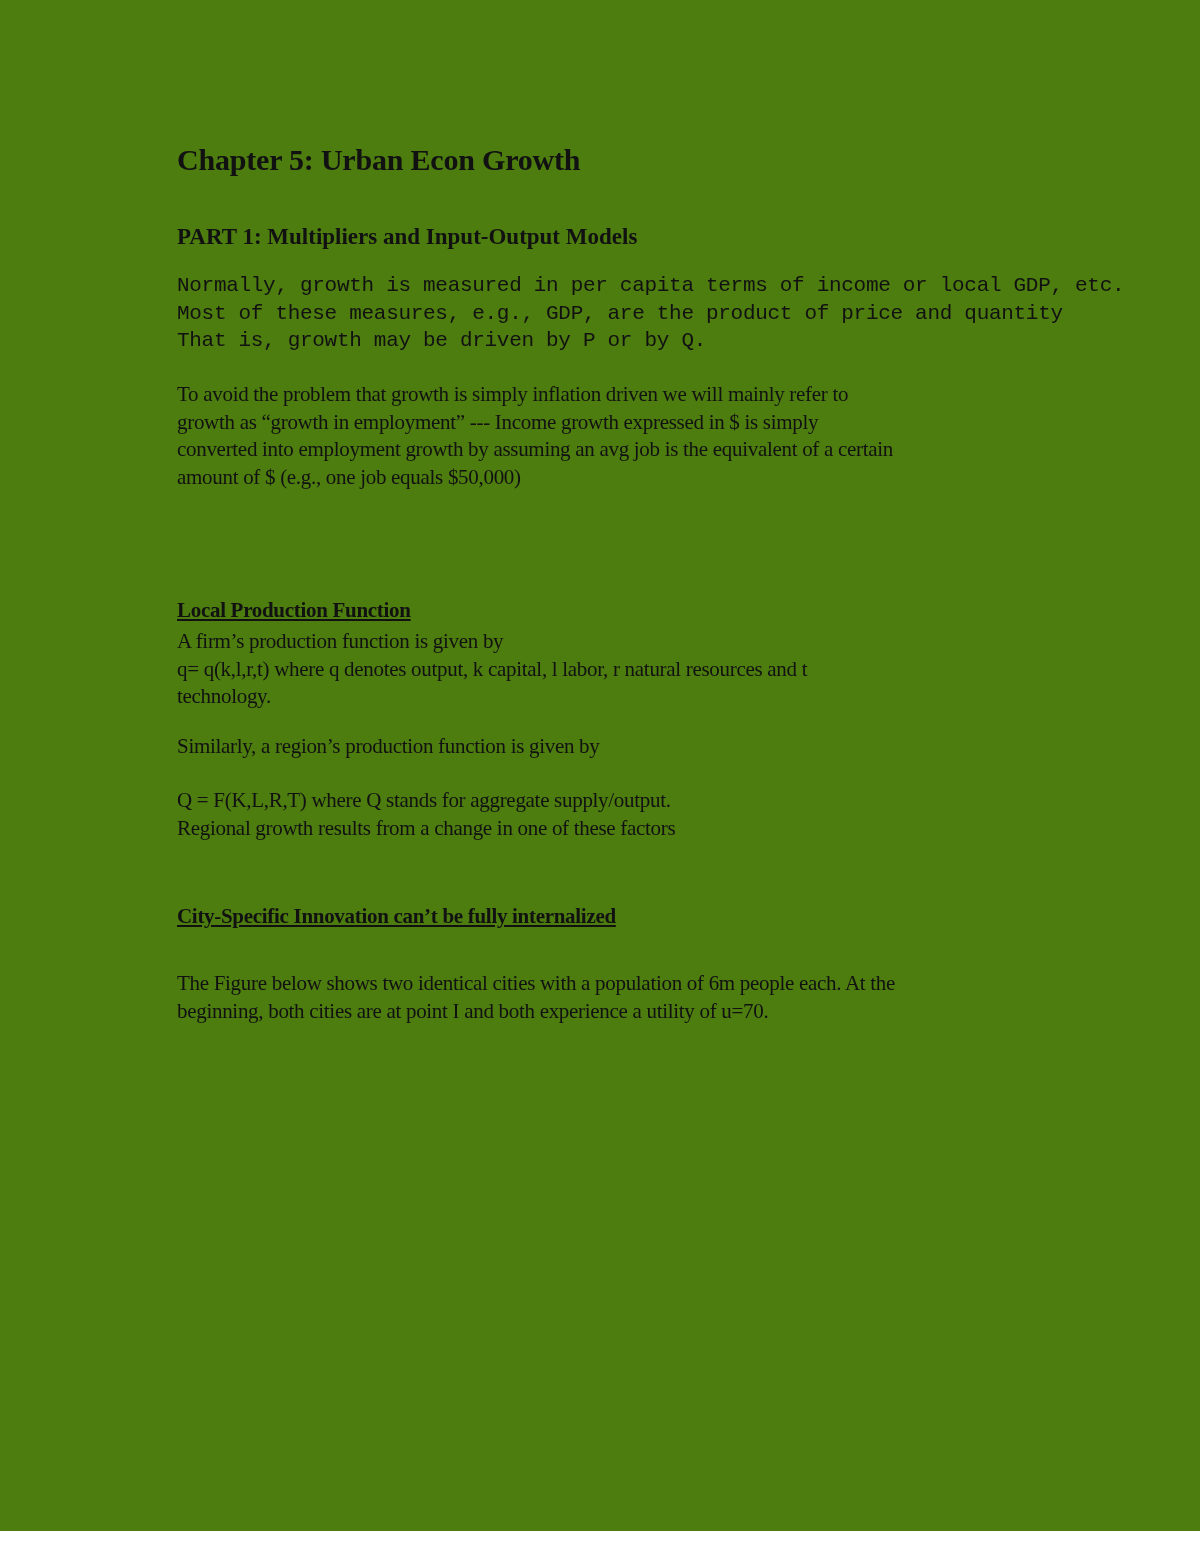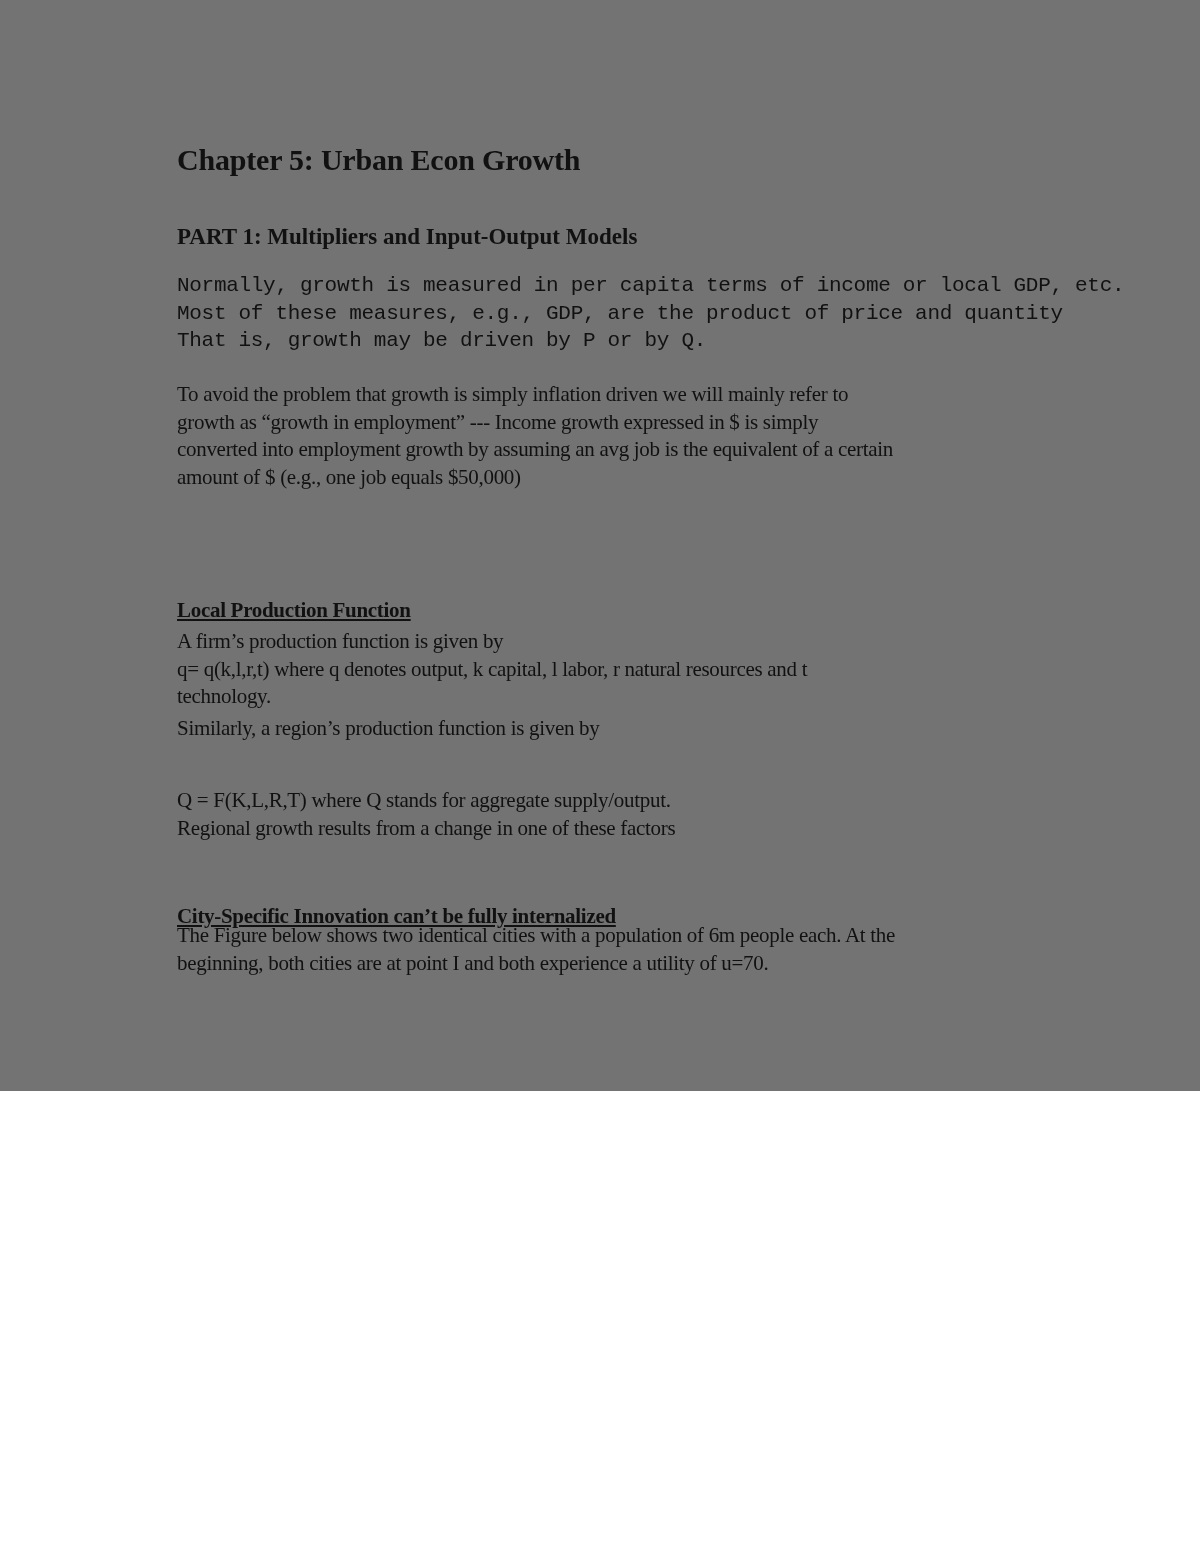--- a/index.html
+++ b/index.html
@@ -12,22 +12,22 @@
       height: 1553px;
       position: relative;
       overflow: hidden;
       font-family: "Liberation Serif", "DejaVu Serif", serif;
       color: #111111;
     }
     .page {
       position: absolute;
       left: 0; top: 0;
       width: 1200px;
-      height: 1091px;
-      background: #737373;
+      height: 1531px;
+      background: #4d7c0f;
     }
     .abs {
       position: absolute;
       left: 177px;
       white-space: nowrap;
       margin: 0;
     }
     .chapter-title {
       top: 140px;
       font-size: 30px;
@@ -52,24 +52,24 @@
       font-size: 21px;
       font-weight: bold;
       text-decoration: underline;
       line-height: 27.5px;
       letter-spacing: -0.3px;
     }
     #p1 { top: 272px; font-family: Liberation Mono, monospace; }
     #p2 { top: 381px; }
     #h-local { top: 597px; }
     #p3 { top: 628px; }
-    #p4 { top: 715px; text-align: center; }
+    #p4 { top: 733px; text-align: center; }
     #p5 { top: 787px; }
     #h-city { top: 895px; margin-top: 8px; }
-    #p6 { top: 922px; }
+    #p6 { top: 970px; }
   </style>
 </head>
 <body>
 
 <div class="page">
 
   <h1 class="abs chapter-title">Chapter 5: Urban Econ Growth</h1>
 
   <h2 class="abs part-title">PART 1: Multipliers and Input-Output Models</h2>
 

